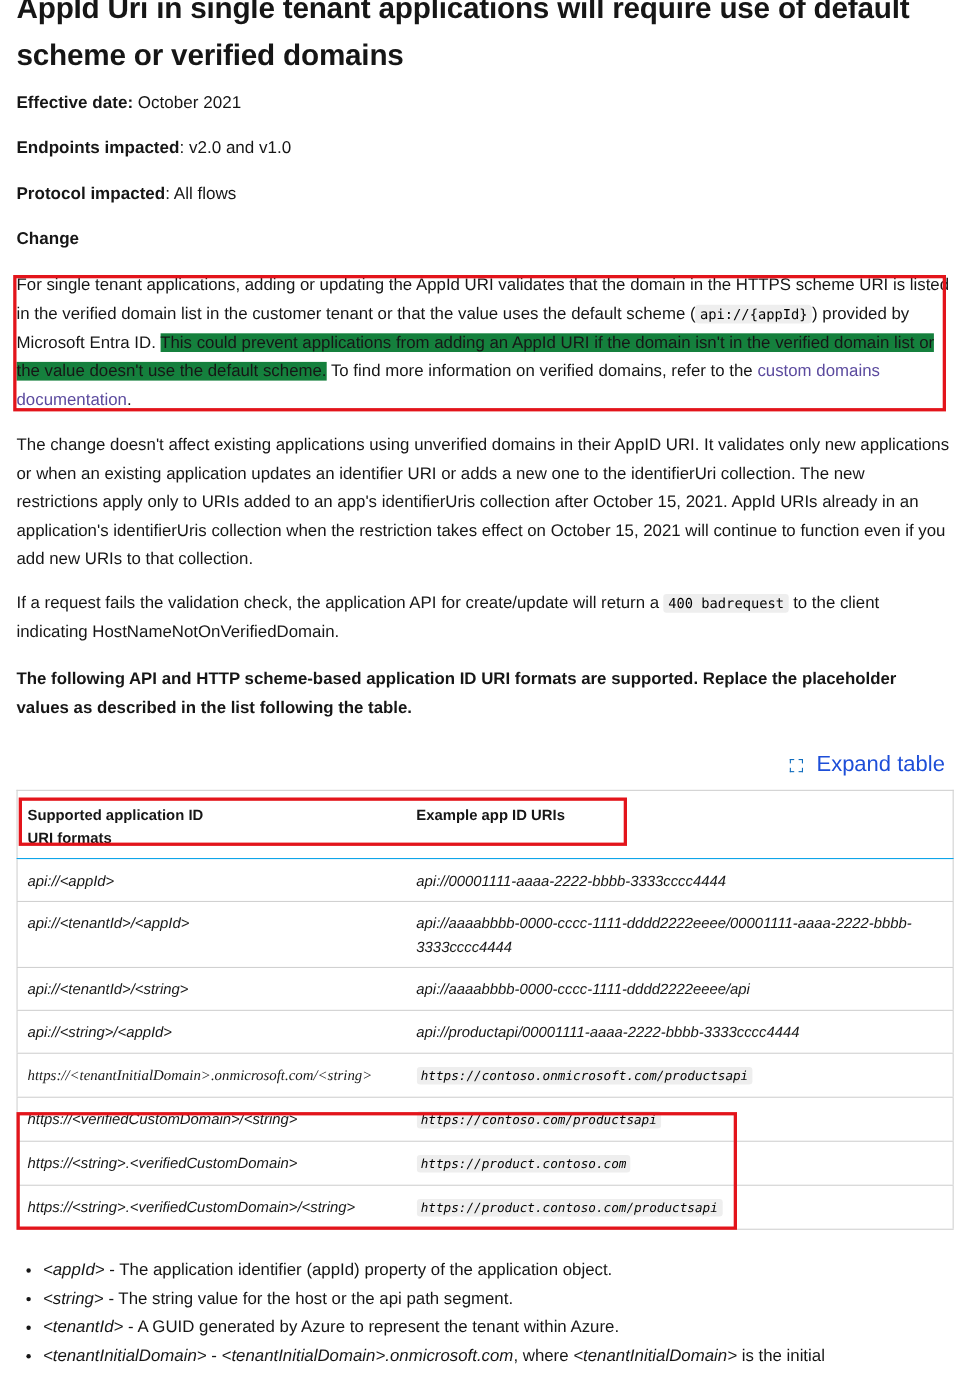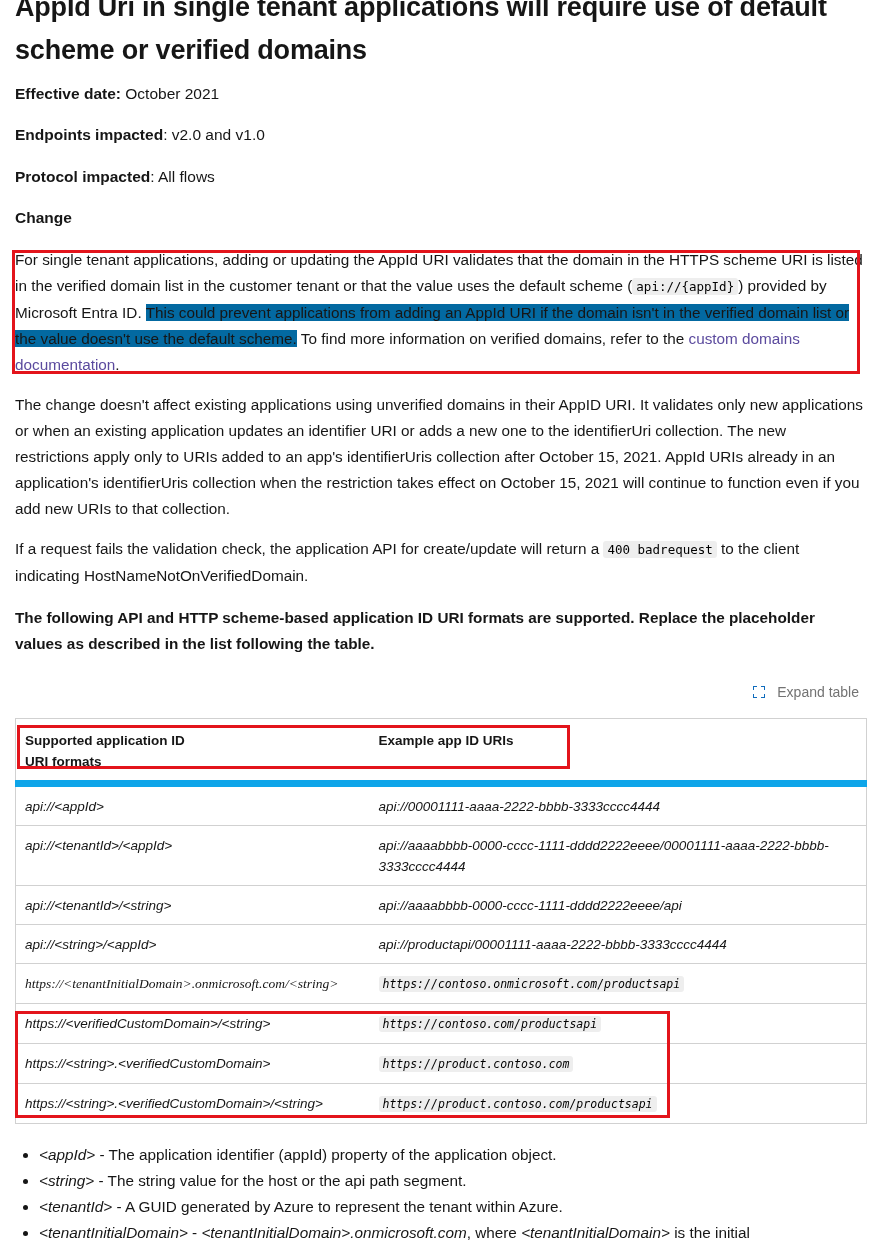--- a/index.html
+++ b/index.html
@@ -10,44 +10,44 @@
     color: #161616; position: relative;
   }
   .page { position: absolute; left: 15px; top: 0; width: 852px; }
   h2.title {
     margin: 0; position: absolute; left: 0; top: -14px; width: 850px;
     font-size: 27px; font-weight: 600; line-height: 43px; letter-spacing: -0.2px;
   }
   .meta { position: absolute; left: 0; font-size: 15.5px; line-height: 22px; }
   .meta b { font-weight: 700; }
   .para { position: absolute; left: 0; width: 848px; font-size: 15.3px; line-height: 26px; }
-  .hl { background: #0369a1; }
+  .hl { background: #15803d; }
   code.inline {
     font-family: "DejaVu Sans Mono", "Liberation Mono", monospace; font-size: 12.5px;
     background: #eeeeee; border-radius: 3px; padding: 1px 4px; color: #000000;
   }
   a.link { color: #5b4a9e; text-decoration: none; }
   .redbox { position: absolute; border: 3px solid #e3141b; pointer-events: none; }
   .expand {
-    position: absolute; right: 8px; top: 684px; font-size: 14px; display: flex;
-    align-items: center; gap: 12px; color: #737373; cursor: pointer;
+    position: absolute; right: 8px; top: 684px; font-size: 20px; display: flex;
+    align-items: center; gap: 12px; color: #1d4ed8; cursor: pointer;
   }
   .expand-icon { width: 12px; height: 12px; position: relative; }
   .expand-icon span { position: absolute; width: 4px; height: 4px; border-color: #0f6cbd; border-style: solid; border-width: 0; }
   .expand-icon .tl { left: 0; top: 0; border-left-width: 1.5px; border-top-width: 1.5px; }
   .expand-icon .tr { right: 0; top: 0; border-right-width: 1.5px; border-top-width: 1.5px; }
   .expand-icon .bl { left: 0; bottom: 0; border-left-width: 1.5px; border-bottom-width: 1.5px; }
   .expand-icon .br { right: 0; bottom: 0; border-right-width: 1.5px; border-bottom-width: 1.5px; }
   table.uri {
     position: absolute; left: 0; top: 718px; width: 852px; border-collapse: collapse;
     border: 1px solid #d1d1d1; font-size: 13.5px;
   }
   table.uri th {
     text-align: left; font-weight: 700; vertical-align: top; padding: 11px 9px 8px 9px;
-    line-height: 21px; border-bottom: 7px solid #0ea5e9;
+    line-height: 21px; border-bottom: 1px solid #0ea5e9;
   }
   table.uri td {
     vertical-align: top; padding: 9px 9px 8px 9px; line-height: 21px;
     border-bottom: 1px solid #d1d1d1; font-style: italic;
   }
   table.uri .c1 { width: 354px; }
   table.uri td code.inline { font-style: italic; font-size: 11.5px; }
   ul.defs { position: absolute; left: 0; top: 1142px; margin: 0; padding-left: 24px; width: 848px; font-size: 15.3px; line-height: 26px; }
   ul.defs li { margin: 0; }
   ul.defs i { font-style: italic; }

